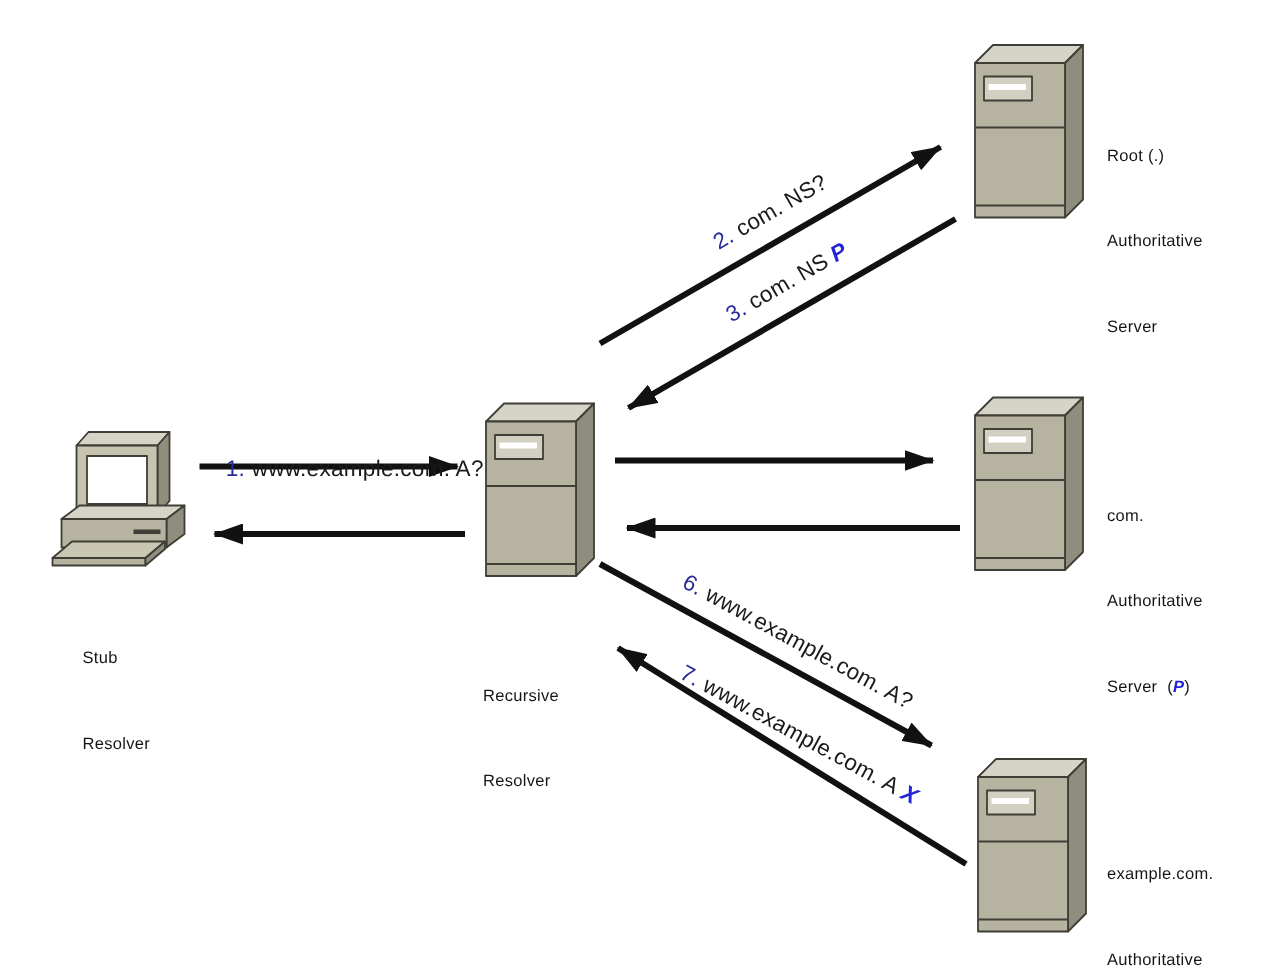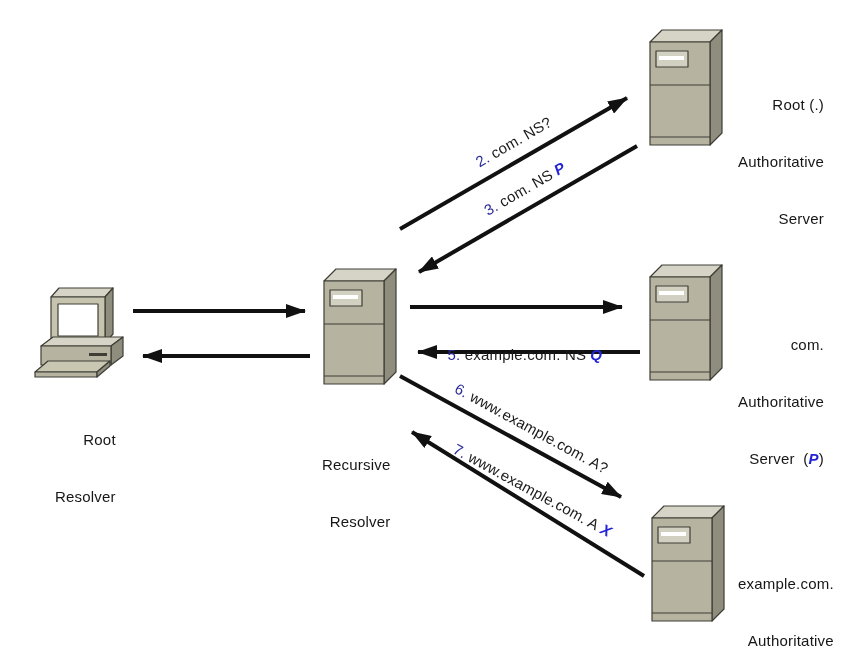--- a/index.html
+++ b/index.html
@@ -12,22 +12,22 @@
   .msg{
     position:absolute;white-space:pre;font-size:15px;line-height:17px;
     color:#1a1a1a;letter-spacing:.2px;
   }
   .msg-num{color:#2a2a99;}
   .msg-letter{color:#2424d6;font-weight:bold;font-style:italic;}
   .msg-letter:not(:empty){margin-left:.28em;}
   .rot{transform:translate(-50%,-50%) rotate(var(--ang));transform-origin:center;}
   
   .node-label{
-    position:absolute;font-size:15px;line-height:19px;color:#161616;
-    white-space:pre;letter-spacing:.2px;text-align:right;
+    position:absolute;font-size:11px;line-height:19px;color:#161616;
+    white-space:pre;letter-spacing:.2px;
   }
   .node-label .line{display:block;}
   .paren-letter{color:#2424d6;font-weight:bold;font-style:italic;}
 </style>
 </head>
 <body>
 
 <div class="canvas">
 
   <svg class="layer" width="850" height="652" viewBox="0 0 850 652">
@@ -79,45 +79,45 @@
       <use href="#server-shape"></use>
     </g>
     <g transform="translate(646,261)">
       <use href="#server-shape"></use>
     </g>
     <g transform="translate(648,502)">
       <use href="#server-shape"></use>
     </g>
   </svg>
 
+  <div class="msg" style="left:133px;top:287px;">
+    <span class="msg-num">1.</span><span class="msg-text"> www.example.com. A?</span><span class="msg-letter"></span>
+  </div>
 
   <div class="msg rot" style="left:506px;top:146px;--ang:-30deg;">
     <span class="msg-num">2.</span><span class="msg-text"> com. NS?</span><span class="msg-letter"></span>
   </div>
 
   <div class="msg rot" style="left:517px;top:193px;--ang:-30deg;">
     <span class="msg-num">3.</span><span class="msg-text"> com. NS</span><span class="msg-letter">P</span>
   </div>
 
 
-  <div class="msg" style="left:430px;top:329px;">
-    <span class="msg-num">5.</span><span class="msg-text"> example.com. NS</span><span class="msg-letter">Q</span>
-  </div>
 
   <div class="msg rot" style="left:524px;top:424px;--ang:28.5deg;">
     <span class="msg-num">6.</span><span class="msg-text"> www.example.com. A?</span><span class="msg-letter"></span>
   </div>
 
   <div class="msg rot" style="left:525px;top:486px;--ang:28.5deg;">
     <span class="msg-num">7.</span><span class="msg-text"> www.example.com. A</span><span class="msg-letter">X</span>
   </div>
 
 
   <div class="node-label" style="left:55px;top:392px;">
-    <span class="line">Root</span>
+    <span class="line">Stub</span>
     <span class="line">Resolver</span>
   </div>
 
   <div class="node-label" style="left:322px;top:417px;">
     <span class="line">Recursive</span>
     <span class="line">Resolver</span>
   </div>
 
   <div class="node-label" style="left:738px;top:57px;">
     <span class="line">Root (.)</span>

